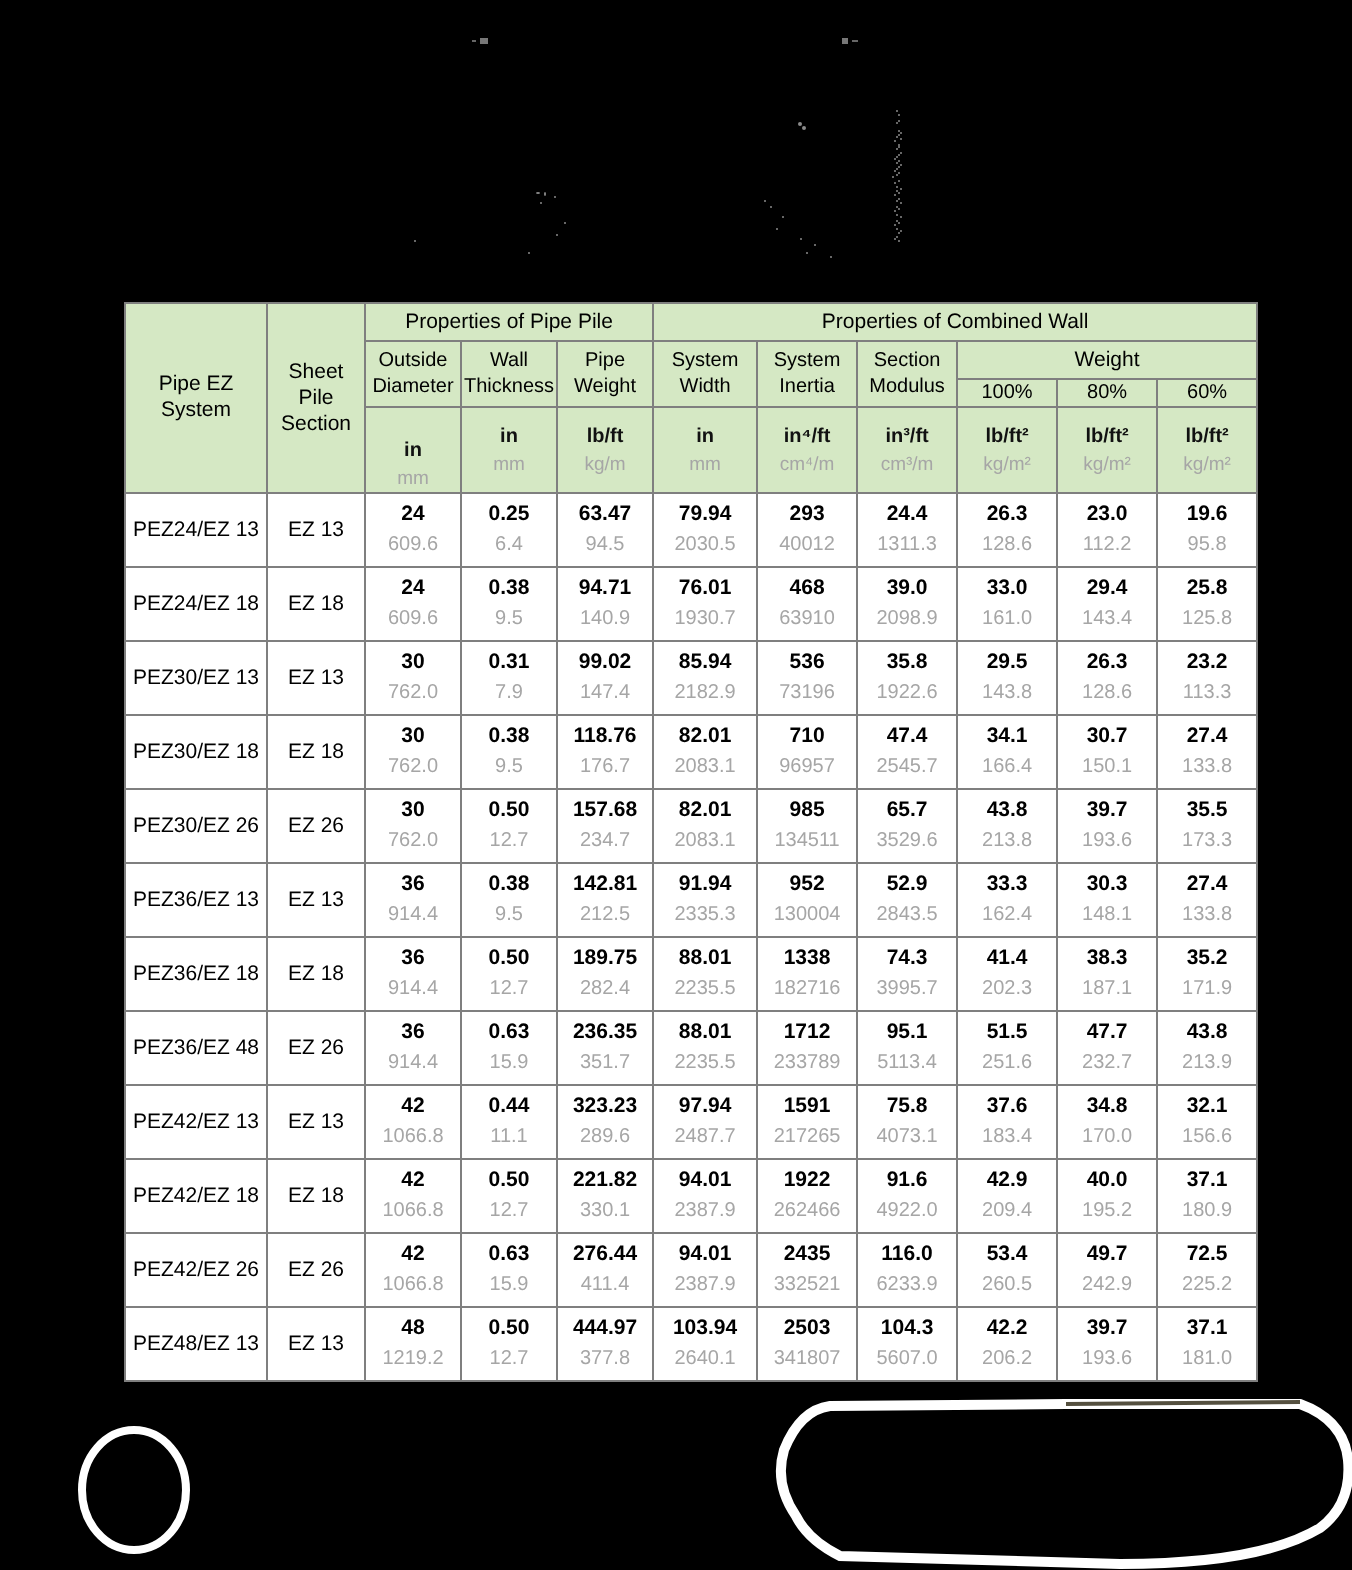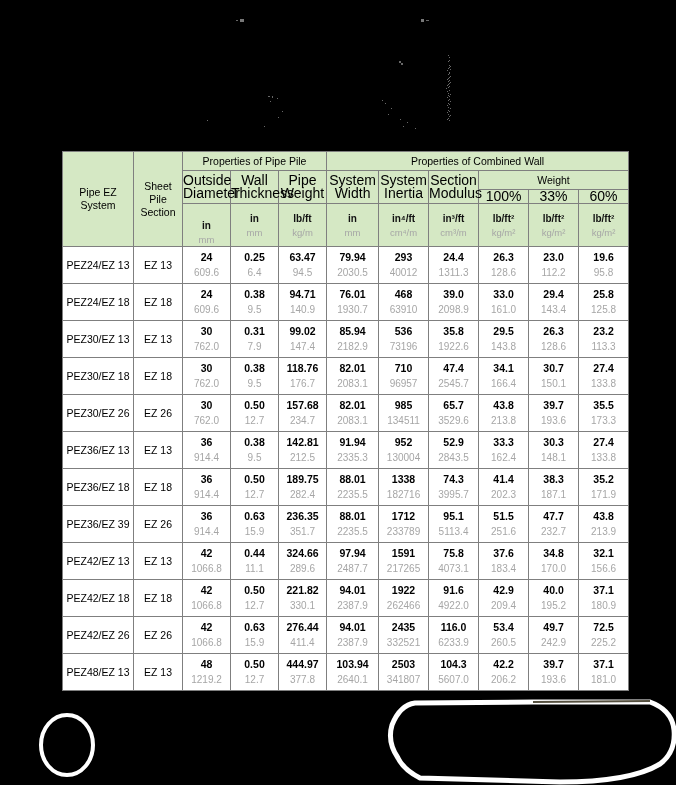--- a/index.html
+++ b/index.html
@@ -58,21 +58,21 @@
     font-size: 10.5px;
     line-height: 13px;
     color: #1a1a1a;
     padding: 2px 1px;
   }
   .hd-group {
     font-size: 10.5px;
     height: 18px;
   }
   .hd-name {
-    font-size: 14px;
+    font-size: 10px;
   }
   .hd-stack {
     display: flex;
     flex-direction: column;
     justify-content: flex-start;
     align-items: center;
     height: 100%;
   }
   .unit-imp {
     font-size: 10px;
@@ -259,21 +259,21 @@
           <span class="hd-label">Inertia</span>
         </th>
         <th class="hd hd-name" rowspan="2">
           <span class="hd-label">Section</span><br>
           <span class="hd-label">Modulus</span>
         </th>
         <th class="hd hd-group" colspan="3">Weight</th>
       </tr>
       <tr>
         <th class="hd hd-name">100%</th>
-        <th class="hd hd-name">33%</th>
+        <th class="hd hd-name">80%</th>
         <th class="hd hd-name">60%</th>
       </tr>
 
       <tr>
         <th class="hd" style="height:42px">
           <div class="hd-stack" style="justify-content:flex-end">
             <span class="unit-imp">in</span>
             <span class="unit-met">mm</span>
           </div>
         </th>
@@ -728,21 +728,21 @@
             </div>
           </td>
           <td>
             <div class="v-stack">
               <span class="v-imp">35.2</span>
               <span class="v-met">171.9</span>
             </div>
           </td>
         </tr>
         <tr>
-          <td class="row-label">PEZ36/EZ 39</td>
+          <td class="row-label">PEZ36/EZ 48</td>
           <td class="row-label">EZ 26</td>
           <td>
             <div class="v-stack">
               <span class="v-imp">36</span>
               <span class="v-met">914.4</span>
             </div>
           </td>
           <td>
             <div class="v-stack">
               <span class="v-imp">0.63</span>
@@ -802,21 +802,21 @@
             </div>
           </td>
           <td>
             <div class="v-stack">
               <span class="v-imp">0.44</span>
               <span class="v-met">11.1</span>
             </div>
           </td>
           <td>
             <div class="v-stack">
-              <span class="v-imp">324.66</span>
+              <span class="v-imp">323.23</span>
               <span class="v-met">289.6</span>
             </div>
           </td>
           <td>
             <div class="v-stack">
               <span class="v-imp">97.94</span>
               <span class="v-met">2487.7</span>
             </div>
           </td>
           <td>

